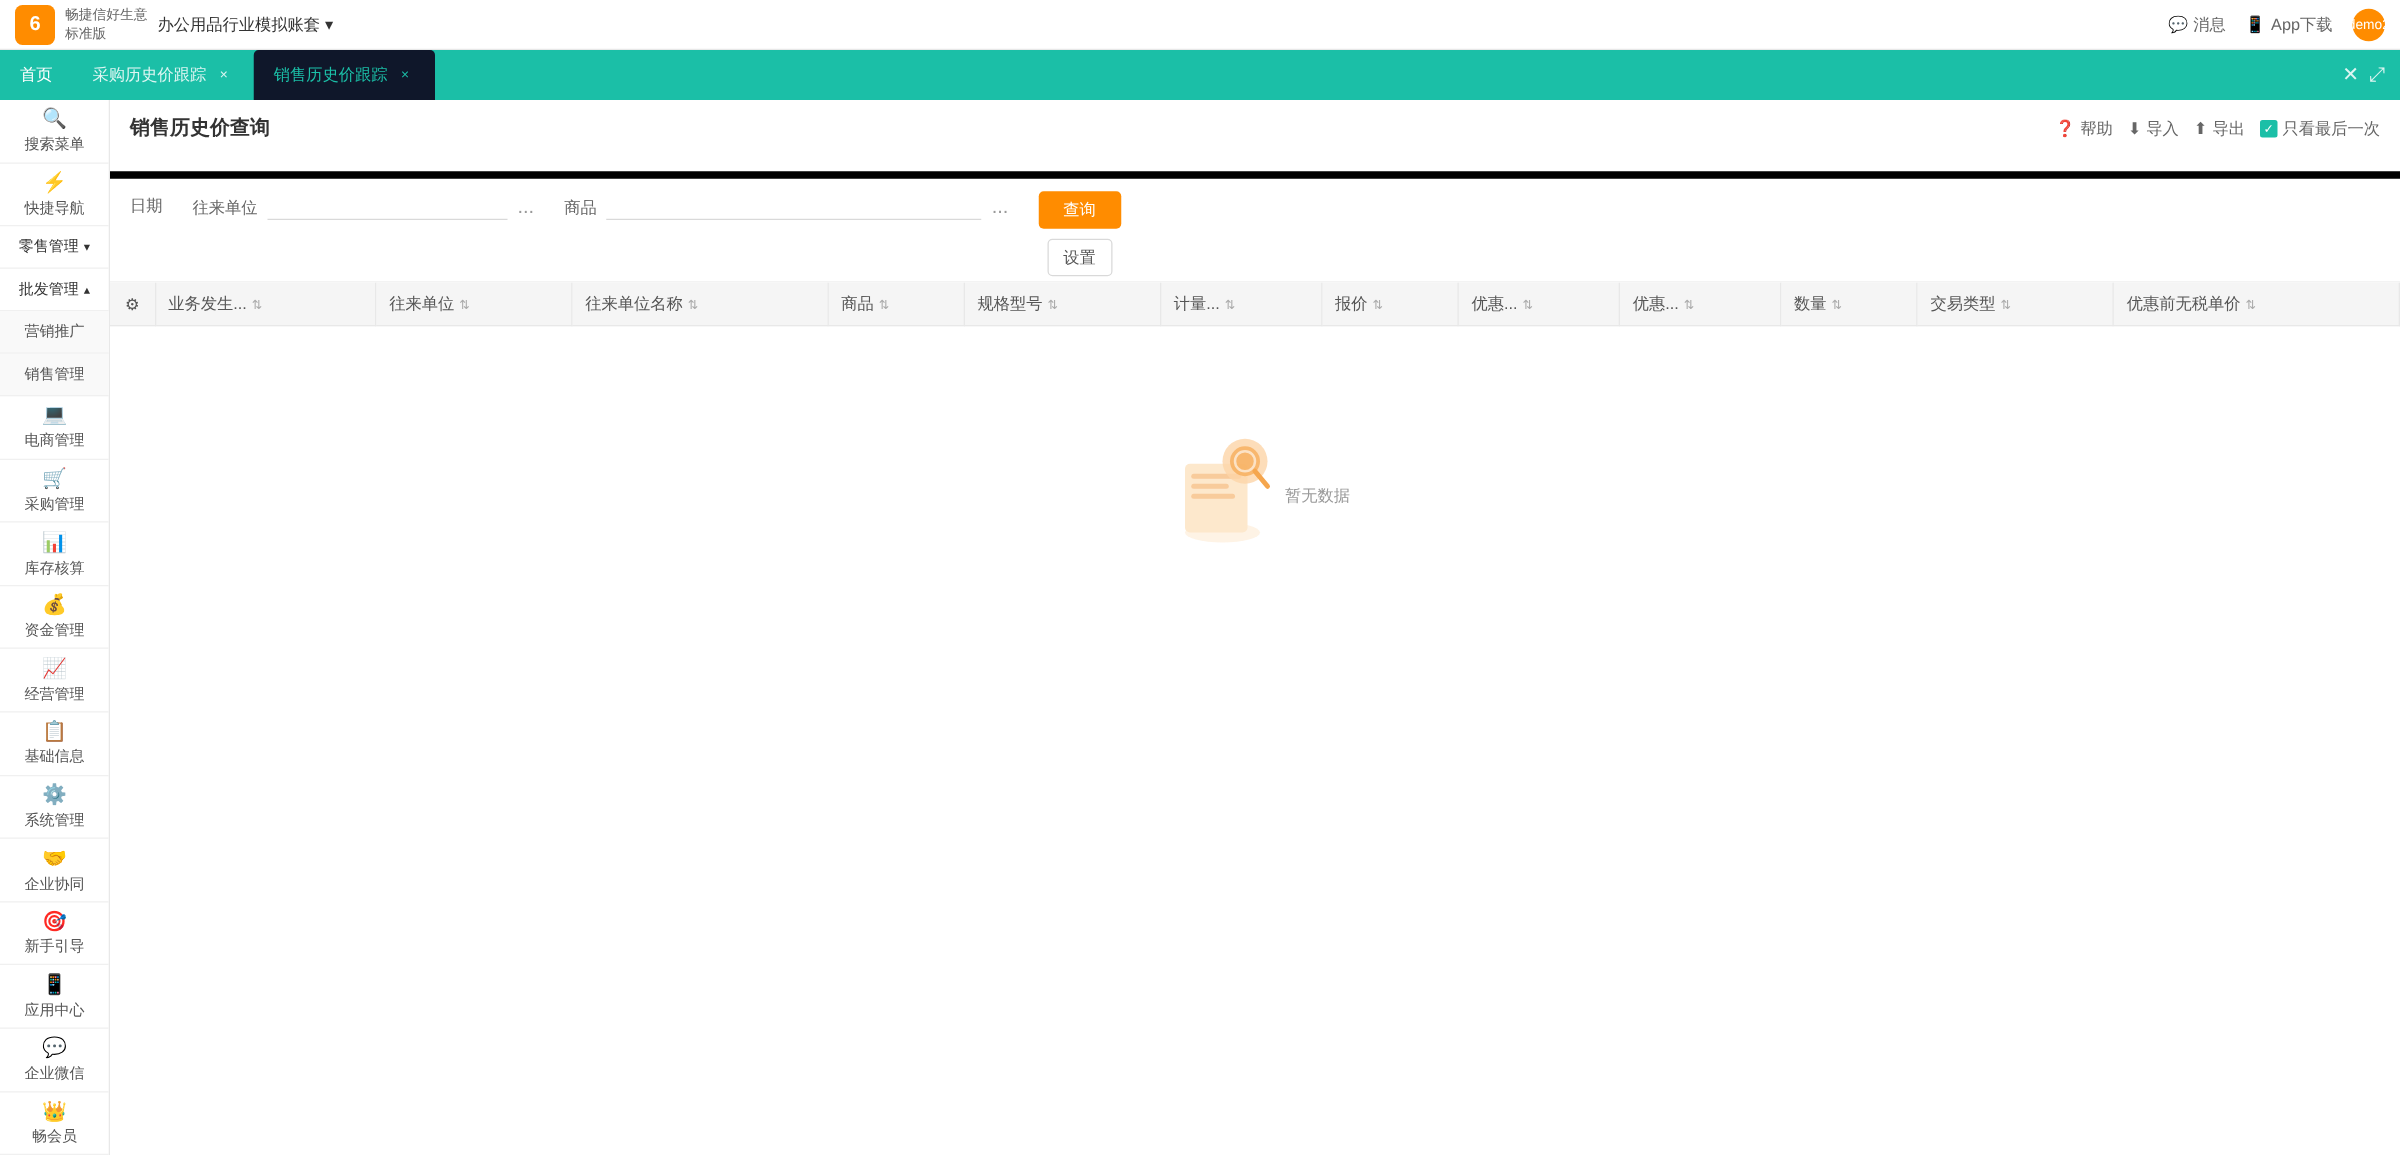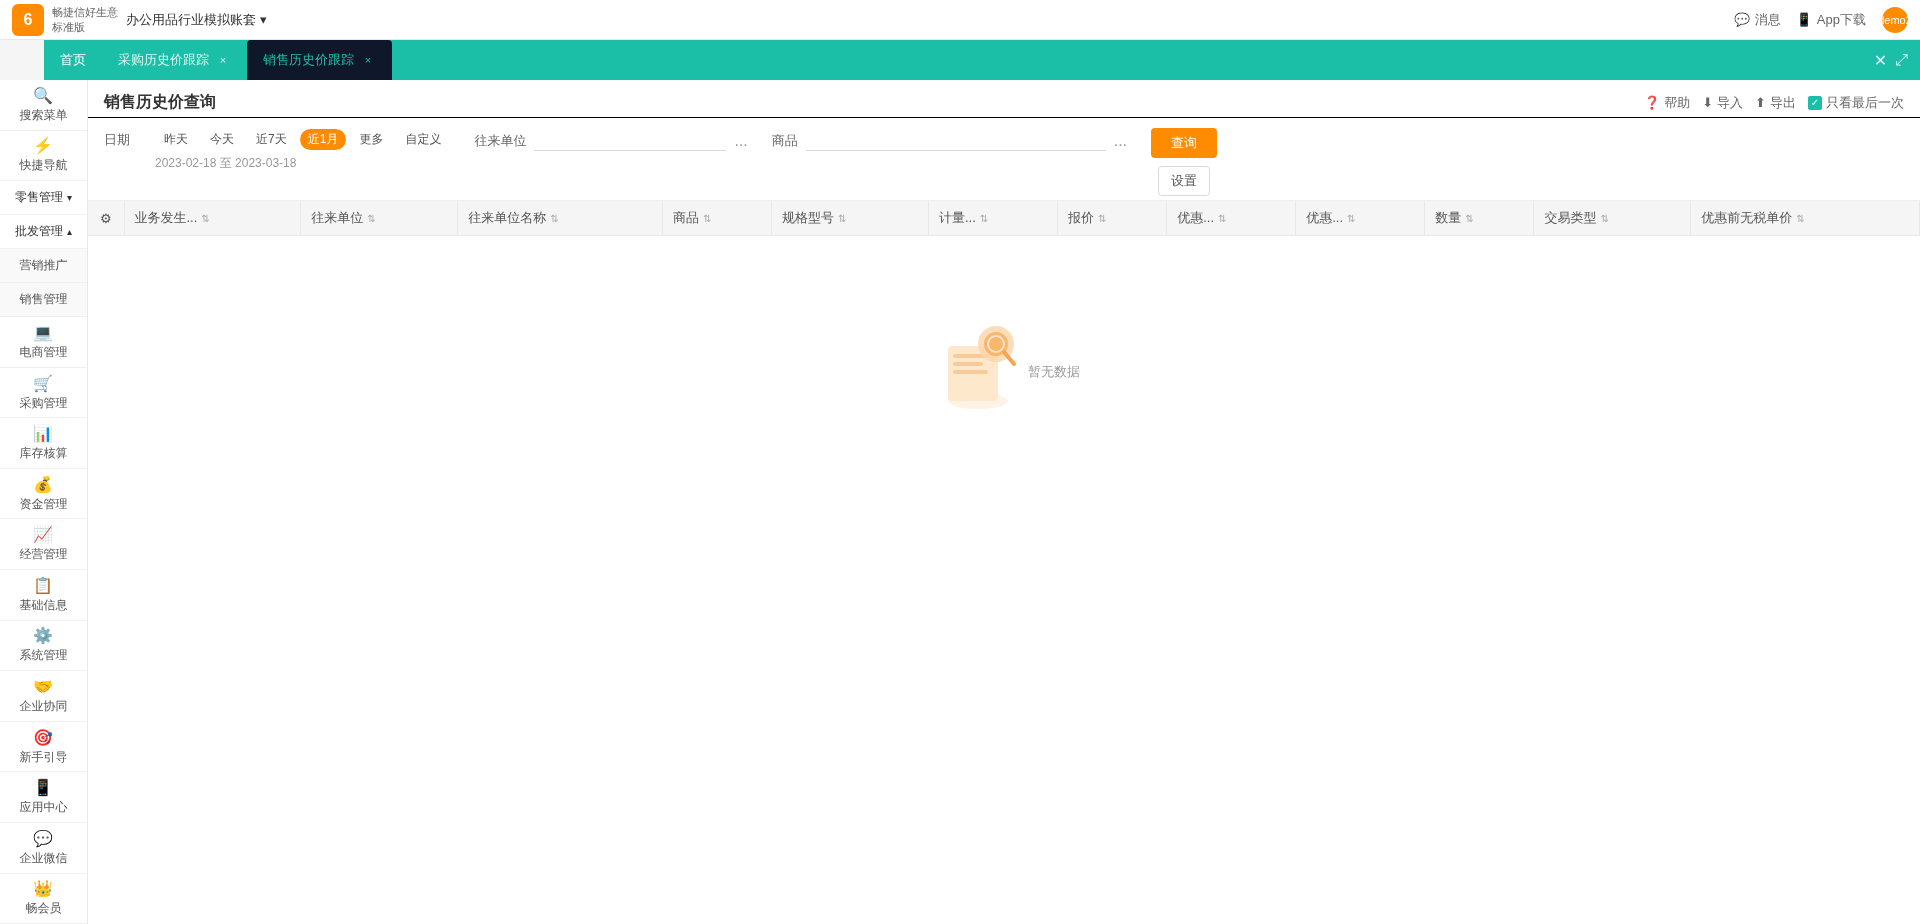--- a/index.html
+++ b/index.html
@@ -9,38 +9,38 @@
     .top-bar { height: 40px; background: #fff; border-bottom: 1px solid #e8e8e8; display: flex; align-items: center; padding: 0 12px; justify-content: space-between; }
     .top-bar-left { display: flex; align-items: center; gap: 8px; }
     .app-logo { width: 32px; height: 32px; background: #ff8c00; border-radius: 6px; display: flex; align-items: center; justify-content: center; color: white; font-size: 16px; font-weight: bold; }
     .app-name { font-size: 11px; color: #666; line-height: 1.3; }
     .workspace-selector { display: flex; align-items: center; gap: 4px; color: #333; font-size: 13px; cursor: pointer; }
     .top-bar-right { display: flex; align-items: center; gap: 16px; color: #666; font-size: 13px; }
     .top-bar-right .icon-btn { display: flex; align-items: center; gap: 4px; cursor: pointer; }
     .avatar { width: 26px; height: 26px; border-radius: 50%; background: #ff8c00; display: flex; align-items: center; justify-content: center; color: white; font-size: 11px; }
 
     
-    .tab-bar { height: 40px; background: #1bbfa7; display: flex; align-items: center; padding: 0 0; position: relative; margin-left: 44px; }
+    .tab-bar { height: 40px; background: #1bbfa7; display: flex; align-items: center; padding: 0 0; position: relative; }
     .tab { display: flex; align-items: center; padding: 0 16px; height: 40px; cursor: pointer; color: rgba(255,255,255,0.85); font-size: 13px; gap: 6px; }
     .tab.active { background: #0f172a; color: #1bbfa7; font-weight: 400; border-radius: 4px 4px 0 0; justify-content: center; }
     .tab.home { color: white; }
     .tab-close { width: 16px; height: 16px; display: flex; align-items: center; justify-content: center; border-radius: 50%; font-size: 11px; }
     .tab-bar-right { margin-left: auto; display: flex; align-items: center; gap: 8px; padding-right: 12px; color: rgba(255,255,255,0.85); font-size: 16px; cursor: pointer; }
 
     
     .layout { display: flex; flex: 1; overflow: hidden; }
     .sidebar { width: 88px; background: #fff; border-right: 1px solid #e8e8e8; display: flex; flex-direction: column; overflow-y: auto; }
     .sidebar-item { display: flex; flex-direction: column; align-items: center; justify-content: center; padding: 10px 4px; cursor: pointer; color: #555; font-size: 12px; gap: 2px; border-bottom: 1px solid #f0f0f0; min-height: 48px; }
     .sidebar-item .icon { font-size: 16px; }
     .sidebar-group-label { display: flex; align-items: center; justify-content: center; padding: 8px 4px; cursor: pointer; color: #333; font-size: 12px; font-weight: 500; gap: 4px; border-bottom: 1px solid #f0f0f0; }
     .sidebar-sub-item { display: flex; align-items: center; justify-content: center; padding: 8px 4px; cursor: pointer; color: #555; font-size: 12px; border-bottom: 1px solid #f0f0f0; background: #f9f9f9; }
 
     
     .main { flex: 1; display: flex; flex-direction: column; overflow: hidden; background: #fff; }
-    .page-header { padding: 12px 16px 4px; border-bottom: 1px solid #000000; display: flex; align-items: center; justify-content: space-between; }
+    .page-header { padding: 12px 16px 24px; border-bottom: 6px solid #000000; display: flex; align-items: center; justify-content: space-between; }
     .page-title { font-size: 16px; font-weight: 600; color: #333; }
     .page-header-actions { display: flex; align-items: center; gap: 12px; color: #666; font-size: 13px; }
     .page-header-actions .action-btn { display: flex; align-items: center; gap: 4px; cursor: pointer; }
     .checkbox-label { display: flex; align-items: center; gap: 4px; cursor: pointer; }
     .checkbox-teal { width: 14px; height: 14px; border-radius: 2px; background: #1bbfa7; display: flex; align-items: center; justify-content: center; color: white; font-size: 10px; }
     .date-btn { padding: 2px 8px; border-radius: 3px; font-size: 12px; cursor: pointer; color: #555; border: 1px solid transparent; }
     .date-btn.active { background: #ff8c00; color: white; border-radius: 12px; border: none; }
     .date-range { color: #999; font-size: 12px; }
     .filter-input { border: none; border-bottom: 1px solid #d9d9d9; padding: 2px 8px; font-size: 13px; outline: none; min-width: 200px; color: #333; }
     .filter-dots { color: #999; cursor: pointer; font-size: 16px; }
@@ -212,31 +212,20 @@
           <div class="checkbox-teal">✓</div>
           <span>只看最后一次</span>
         </div>
       </div>
     </div>
 
     <div style="display:flex; align-items:flex-start; gap:24px; padding:10px 16px 4px; border-bottom: 1px solid #f0f0f0;">
 
       <div style="display:flex; align-items:flex-start; gap:25px;">
         <span style="color:#666; font-size:13px; margin-top:3px;">日期</span>
-        <div style="display:flex; flex-direction:column; gap:4px;">
-          <div style="display:flex; align-items:center; gap:4px;">
-            <span class="date-btn">昨天</span>
-            <span class="date-btn">今天</span>
-            <span class="date-btn">近7天</span>
-            <span class="date-btn active">近1月</span>
-            <span class="date-btn">更多</span>
-            <span class="date-btn">自定义</span>
-          </div>
-          <span class="date-range">2023-02-18 至 2023-03-18</span>
-        </div>
       </div>
 
       <div style="display:flex; align-items:center; gap:8px; margin-top:3px;">
         <span style="color:#666; font-size:13px;">往来单位</span>
         <input type="text" class="filter-input" style="min-width: 180px;">
         <span class="filter-dots">...</span>
       </div>
 
       <div style="display:flex; align-items:center; gap:8px; margin-top:3px;">
         <span style="color:#666; font-size:13px;">商品</span>

